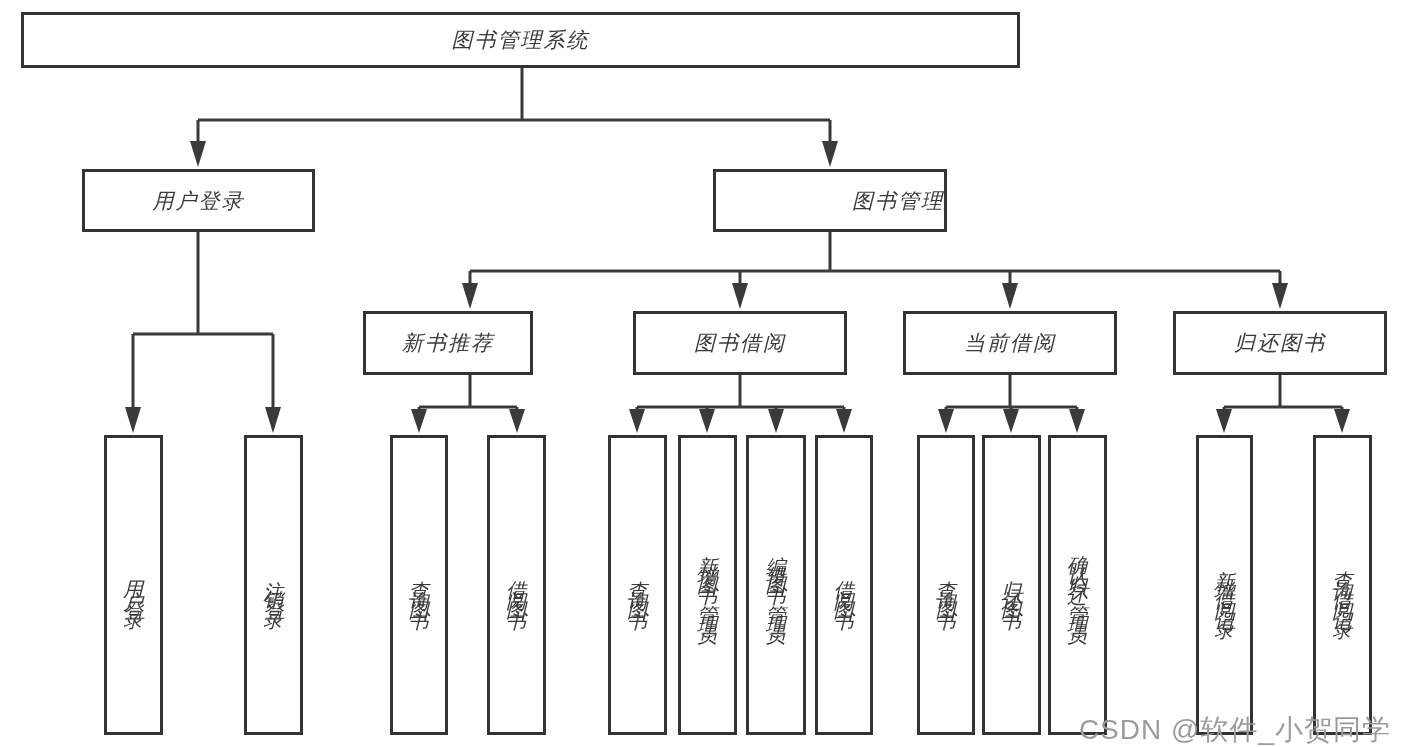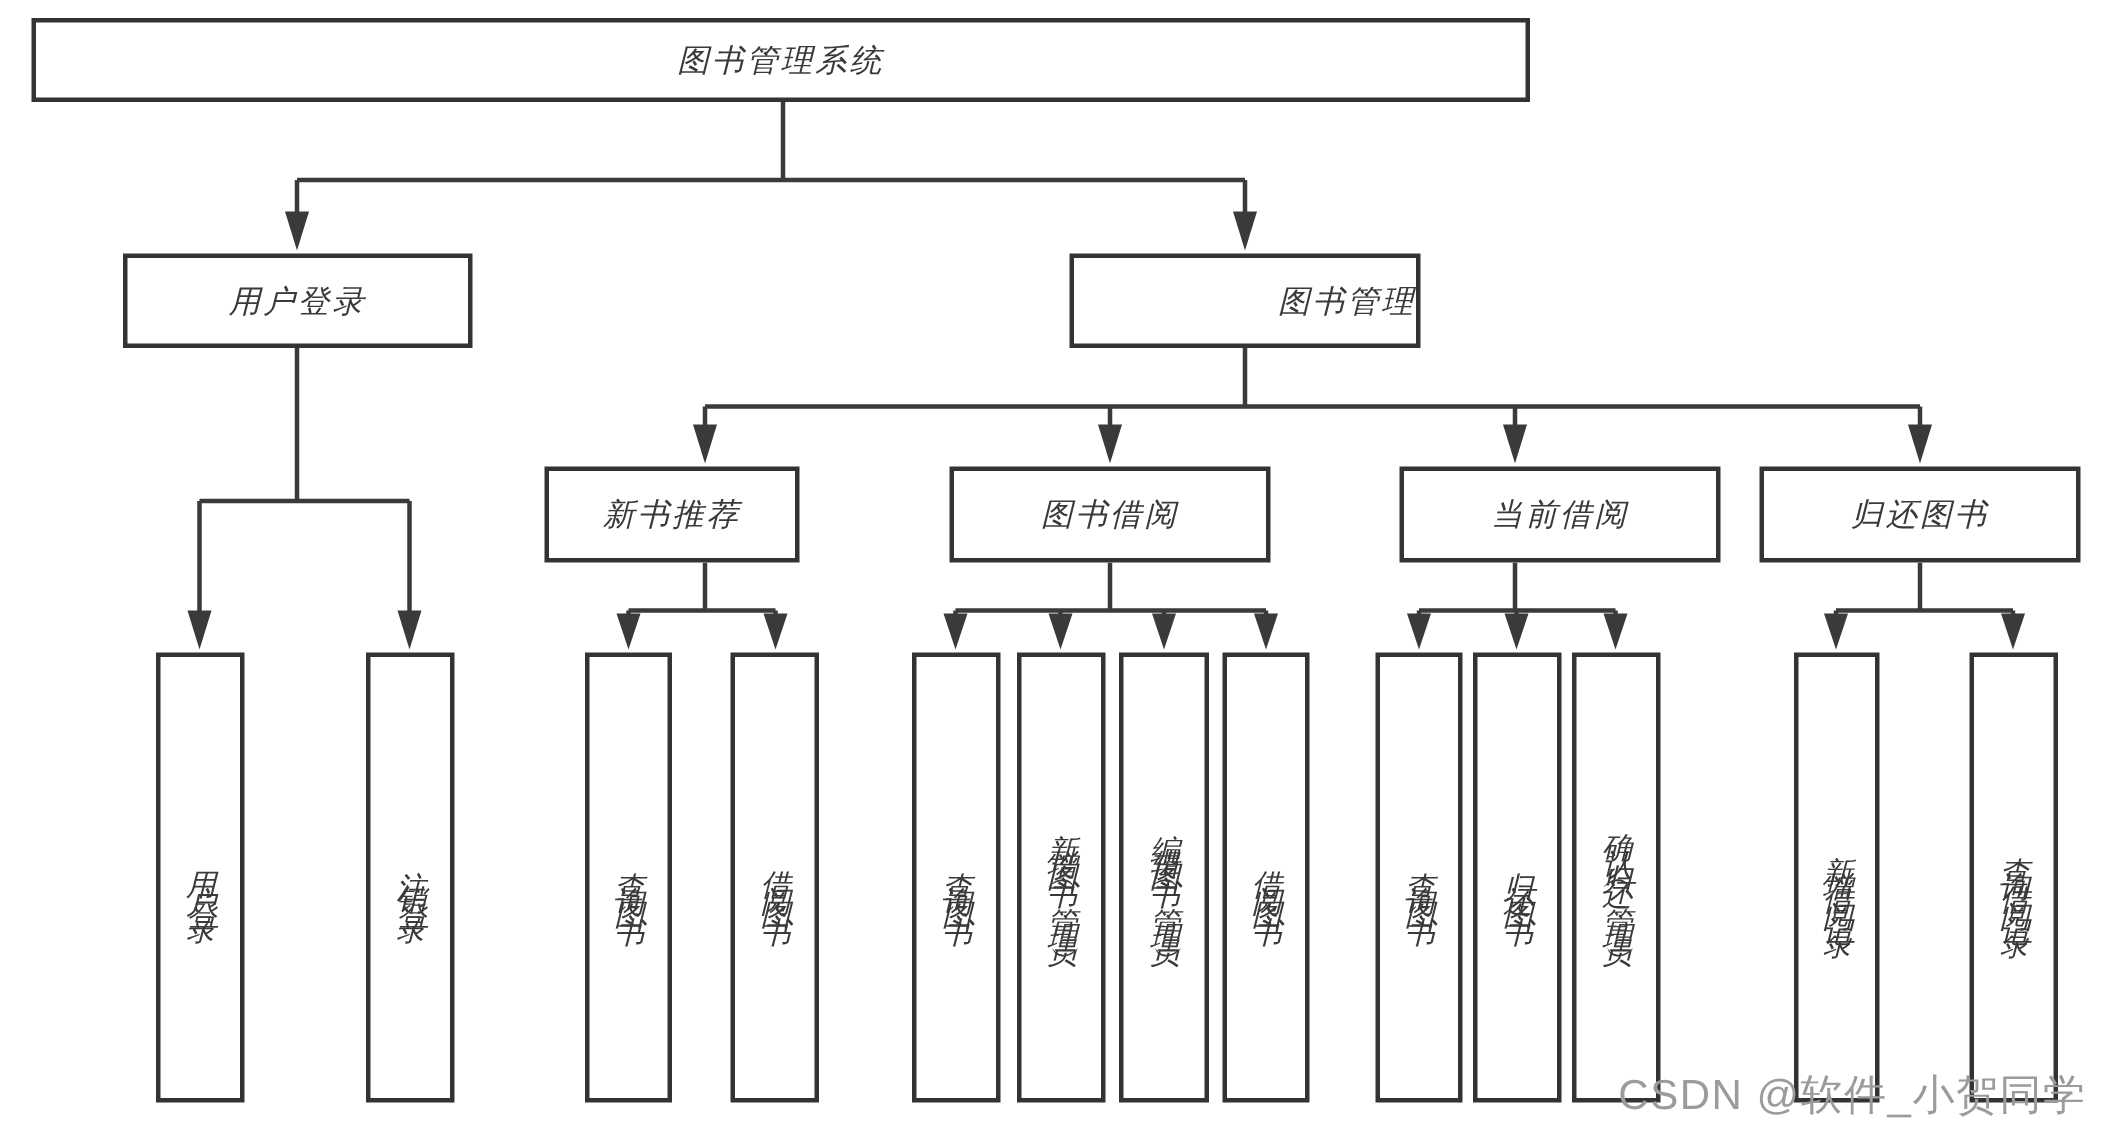--- a/index.html
+++ b/index.html
@@ -83,21 +83,21 @@
   <div class="node" style="left:713px;top:169px;width:234px;height:63px;justify-content:flex-end;">
     <span class="htext">图书管理</span>
   </div>
 
   <div class="node" style="left:363px;top:311px;width:170px;height:64px;">
     <span class="htext">新书推荐</span>
   </div>
   <div class="node" style="left:633px;top:311px;width:214px;height:64px;">
     <span class="htext">图书借阅</span>
   </div>
-  <div class="node" style="left:903px;top:311px;width:214px;height:64px;margin-left:30px;">
+  <div class="node" style="left:903px;top:311px;width:214px;height:64px;">
     <span class="htext">当前借阅</span>
   </div>
   <div class="node" style="left:1173px;top:311px;width:214px;height:64px;">
     <span class="htext">归还图书</span>
   </div>
 
   <div class="node" style="left:104px;top:435px;width:59px;height:300px;">
     <span class="vtext">用户登录</span>
   </div>
   <div class="node" style="left:244px;top:435px;width:59px;height:300px;">

